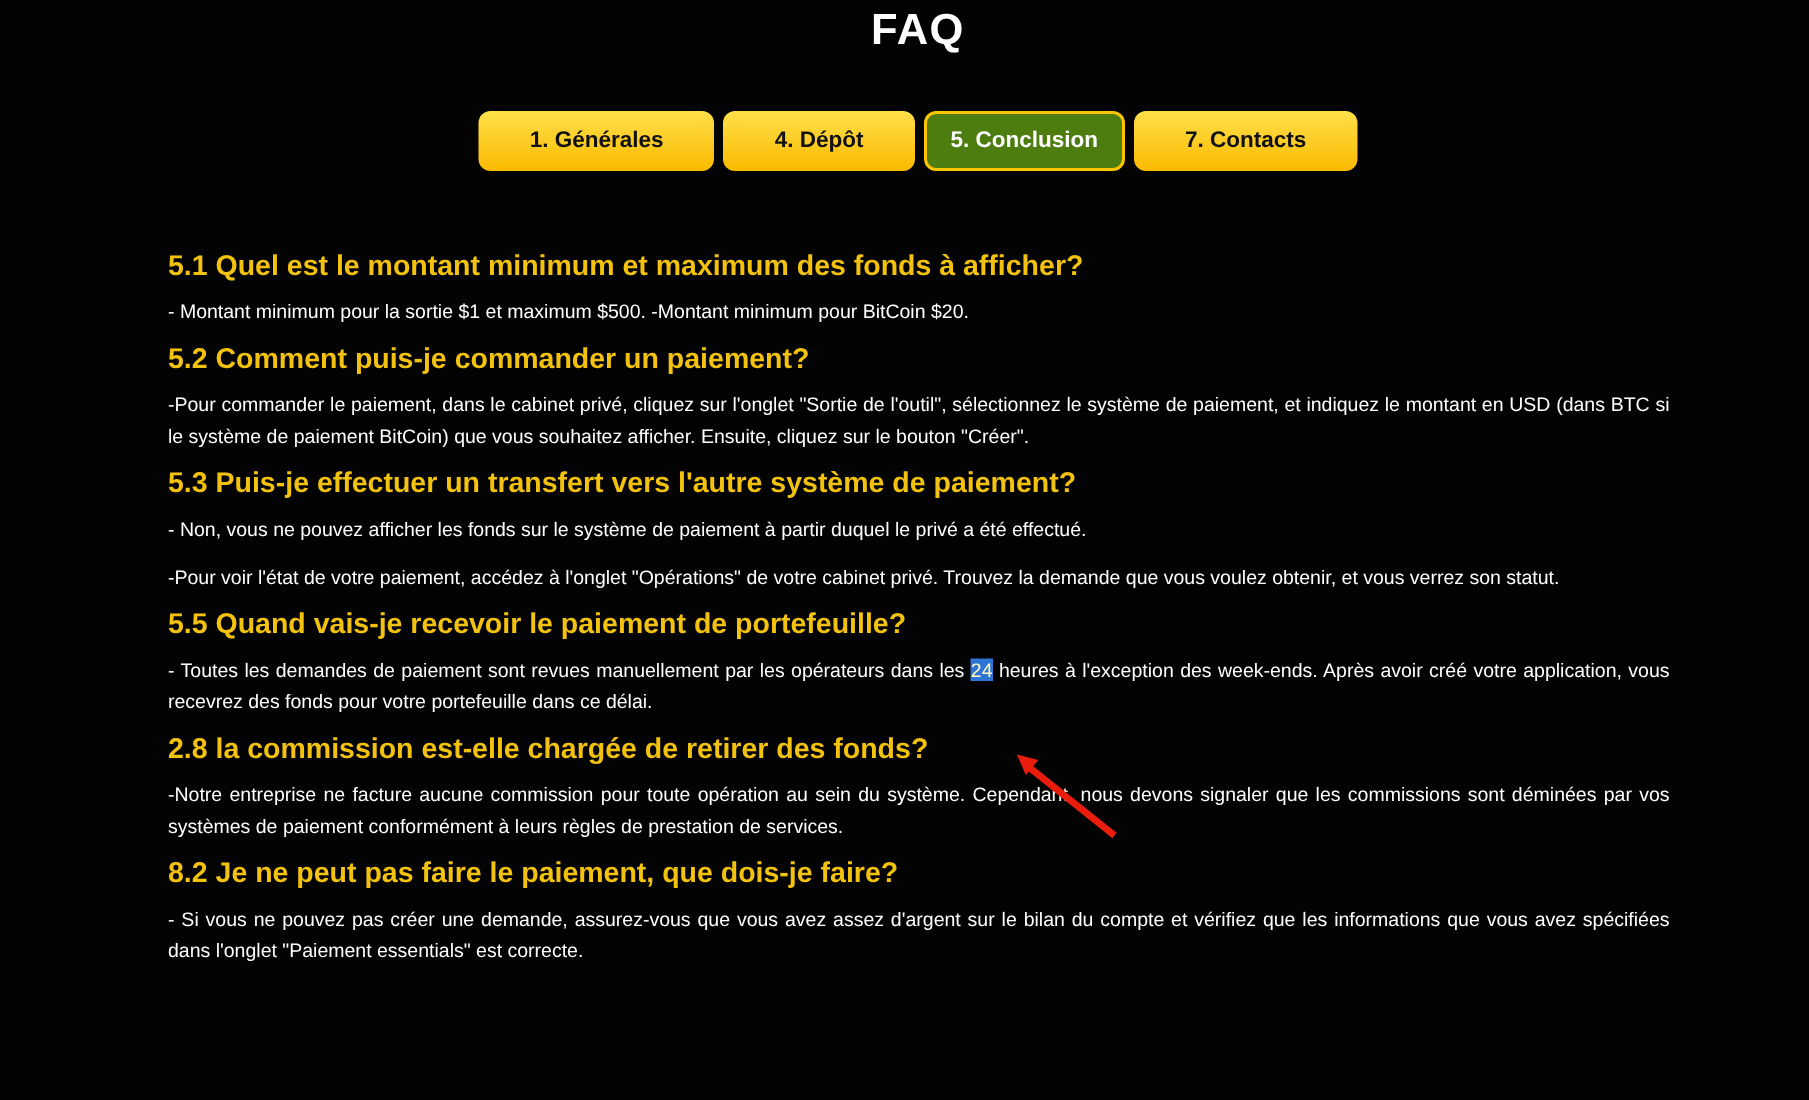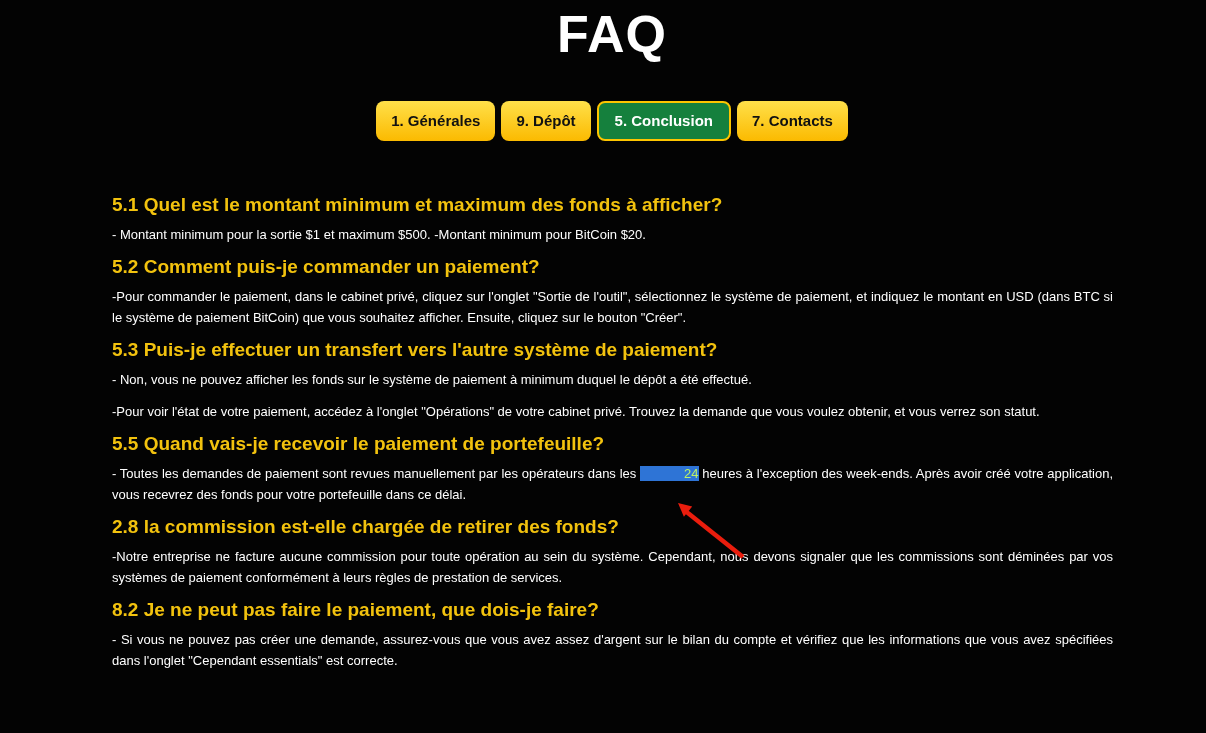--- a/index.html
+++ b/index.html
@@ -19,47 +19,47 @@
     height:733px;
     background:var(--background);
     color:var(--text);
     font-family:"Liberation Sans","DejaVu Sans",sans-serif;
     overflow:hidden;
     padding-left:18px;
   }
   .page-title{
     margin:4px 0 0 0;
     text-align:center;
-    font-size:52px;
+    font-size:29px;
     font-weight:700;
     letter-spacing:1px;
     color:var(--text);
   }
   .tabs{
     margin-top:37px;
     display:flex;
     justify-content:center;
     align-items:stretch;
     gap:6px;
   }
   .tab{
     font-family:inherit;
     font-size:15px;
     font-weight:700;
     color:#111;
     background:linear-gradient(to bottom,var(--tab-top),var(--tab-bottom));
     border:0;
     border-radius:8px;
-    padding:10px 15px;
+    padding:10px 34px;
     cursor:pointer;
     white-space:nowrap;
     line-height:20px;
   }
   .tab.active{
-    background:#15803d;
+    background:#4d7c0f;
     color:#fff;
     border:2px solid var(--tab-border);
     padding:8px 16px;
   }
   .content{
     width:1001px;
     margin:53px 0 0 94px;
   }
   .faq-section{margin-bottom:11px;}
   .faq-question{
@@ -72,78 +72,77 @@
   .faq-answer{
     margin:0;
     font-size:13px;
     line-height:21px;
     font-weight:400;
     color:var(--text);
     text-align:justify;
   }
   .hl{
     background:var(--highlight-blue);
-    color:#bef264;
-    padding-left:44px;
+    color:#fef9c3;
   }
   .arrow-annotation{
     position:absolute;
     left:666px;
     top:496px;
     width:92px;
     height:74px;
     pointer-events:none;
   }
 </style>
 </head>
 <body>
 
 <h1 class="page-title">FAQ</h1>
 
 <nav class="tabs">
   <button class="tab">1. Générales</button>
-  <button class="tab">9. Dépôt</button>
+  <button class="tab">4. Dépôt</button>
   <button class="tab active">5. Conclusion</button>
   <button class="tab">7. Contacts</button>
 </nav>
 
 <main class="content">
 
   <section class="faq-section">
     <h2 class="faq-question">5.1 Quel est le montant minimum et maximum des fonds à afficher?</h2>
     <p class="faq-answer">- Montant minimum pour la sortie $1 et maximum $500. -Montant minimum pour BitCoin $20.</p>
   </section>
 
   <section class="faq-section">
     <h2 class="faq-question">5.2 Comment puis-je commander un paiement?</h2>
     <p class="faq-answer">-Pour commander le paiement, dans le cabinet privé, cliquez sur l'onglet "Sortie de l'outil", sélectionnez le système de paiement, et indiquez le montant en USD (dans BTC si le système de paiement BitCoin) que vous souhaitez afficher. Ensuite, cliquez sur le bouton "Créer".</p>
   </section>
 
   <section class="faq-section">
     <h2 class="faq-question">5.3 Puis-je effectuer un transfert vers l'autre système de paiement?</h2>
-    <p class="faq-answer">- Non, vous ne pouvez afficher les fonds sur le système de paiement à minimum duquel le dépôt a été effectué.</p>
+    <p class="faq-answer">- Non, vous ne pouvez afficher les fonds sur le système de paiement à partir duquel le privé a été effectué.</p>
   </section>
 
   <section class="faq-section">
     <p class="faq-answer">-Pour voir l'état de votre paiement, accédez à l'onglet "Opérations" de votre cabinet privé. Trouvez la demande que vous voulez obtenir, et vous verrez son statut.</p>
   </section>
 
   <section class="faq-section">
     <h2 class="faq-question">5.5 Quand vais-je recevoir le paiement de portefeuille?</h2>
     <p class="faq-answer"><span>- Toutes les demandes de paiement sont revues manuellement par les opérateurs dans les </span><span class="hl">24</span><span> heures à l'exception des week-ends. Après avoir créé votre application, vous recevrez des fonds pour votre portefeuille dans ce délai.</span></p>
   </section>
 
   <section class="faq-section">
     <h2 class="faq-question">2.8 la commission est-elle chargée de retirer des fonds?</h2>
     <p class="faq-answer">-Notre entreprise ne facture aucune commission pour toute opération au sein du système. Cependant, nous devons signaler que les commissions sont déminées par vos systèmes de paiement conformément à leurs règles de prestation de services.</p>
   </section>
 
   <section class="faq-section">
     <h2 class="faq-question">8.2 Je ne peut pas faire le paiement, que dois-je faire?</h2>
-    <p class="faq-answer">- Si vous ne pouvez pas créer une demande, assurez-vous que vous avez assez d'argent sur le bilan du compte et vérifiez que les informations que vous avez spécifiées dans l'onglet "Cependant essentials" est correcte.</p>
+    <p class="faq-answer">- Si vous ne pouvez pas créer une demande, assurez-vous que vous avez assez d'argent sur le bilan du compte et vérifiez que les informations que vous avez spécifiées dans l'onglet "Paiement essentials" est correcte.</p>
   </section>
 
 </main>
 
 <svg class="arrow-annotation" viewBox="0 0 92 74" xmlns="http://www.w3.org/2000/svg">
   <line x1="77" y1="61" x2="20" y2="15.5" stroke="var(--arrow-red)" stroke-width="4.5"></line>
   <polygon points="12,7 17.9,20.8 26.2,10.6" fill="var(--arrow-red)"></polygon>
 </svg>
 
 </body></html>

